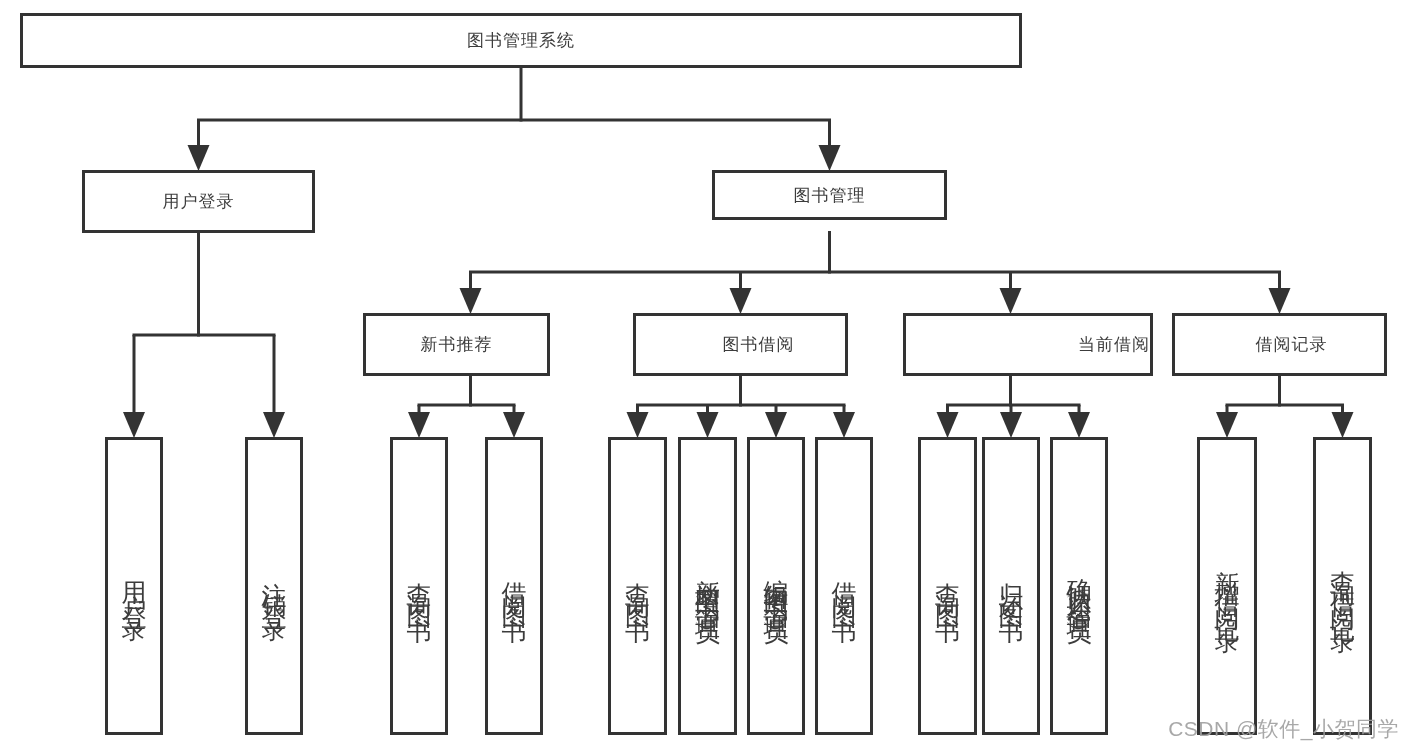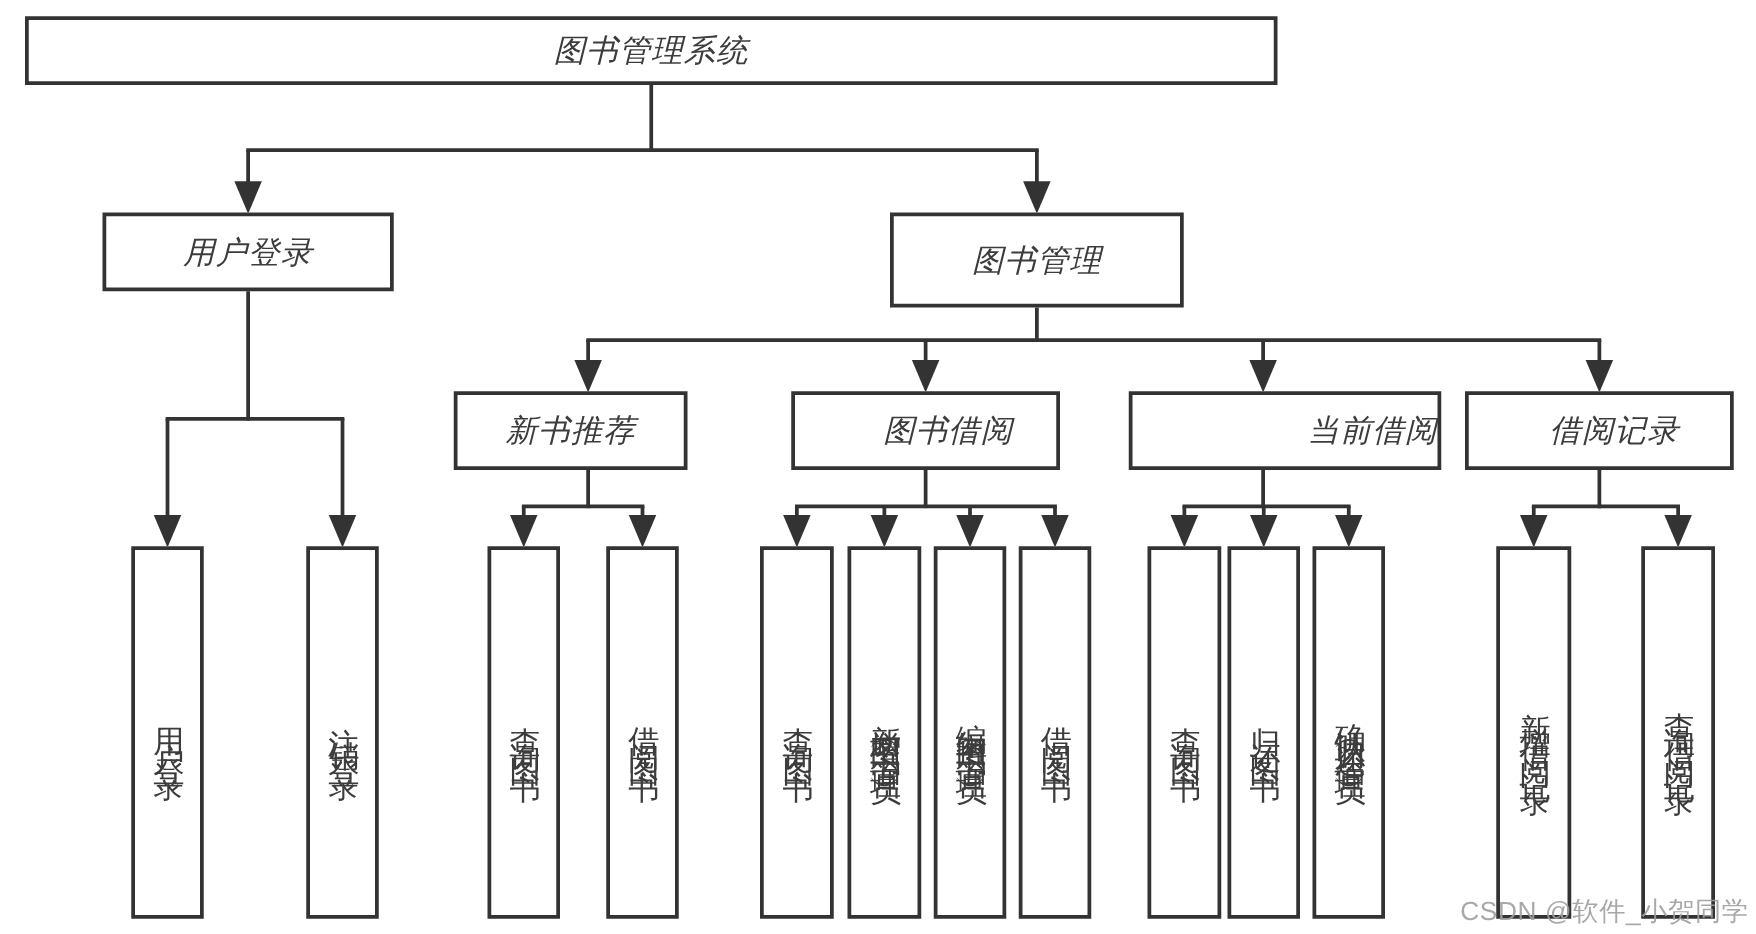--- a/index.html
+++ b/index.html
@@ -27,24 +27,23 @@
     background: #ffffff;
     border: 3px solid #333333;
     color: #3c3c3c;
     display: flex;
     align-items: center;
     justify-content: center;
     z-index: 2;
     text-align: center;
   }
   .node.h {
-    font-size: 25px;
+    font-size: 17px;
     letter-spacing: 1px;
     white-space: nowrap;
-    font-style: italic;
   }
   .node.v {
     writing-mode: vertical-rl;
     text-orientation: mixed;
     font-size: 25px;
     line-height: 1;
   }
   .watermark {
     position: absolute;
     right: 6px;
@@ -121,21 +120,21 @@
       </div>
       <div class="node h" style="left: 82px; top: 170px; width: 233px; height: 63px;">
         <span>用户登录</span>
       </div>
       <div class="node v" style="left: 105px; top: 437px; width: 58px; height: 298px; letter-spacing: 12px;">
         <span>用户登录</span>
       </div>
       <div class="node v" style="left: 245px; top: 437px; width: 58px; height: 298px; letter-spacing: 12px;">
         <span>注销登录</span>
       </div>
-      <div class="node h" style="left: 712px; top: 170px; width: 235px; height: 76px;">
+      <div class="node h" style="left: 712px; top: 170px; width: 235px; height: 50px;">
         <span>图书管理</span>
       </div>
       <div class="node h" style="left: 363px; top: 313px; width: 187px; height: 63px;">
         <span>新书推荐</span>
       </div>
       <div class="node v" style="left: 390px; top: 437px; width: 58px; height: 298px; letter-spacing: 12px;">
         <span>查询图书</span>
       </div>
       <div class="node v" style="left: 485px; top: 437px; width: 58px; height: 298px; letter-spacing: 12px;">
         <span>借阅图书</span>

